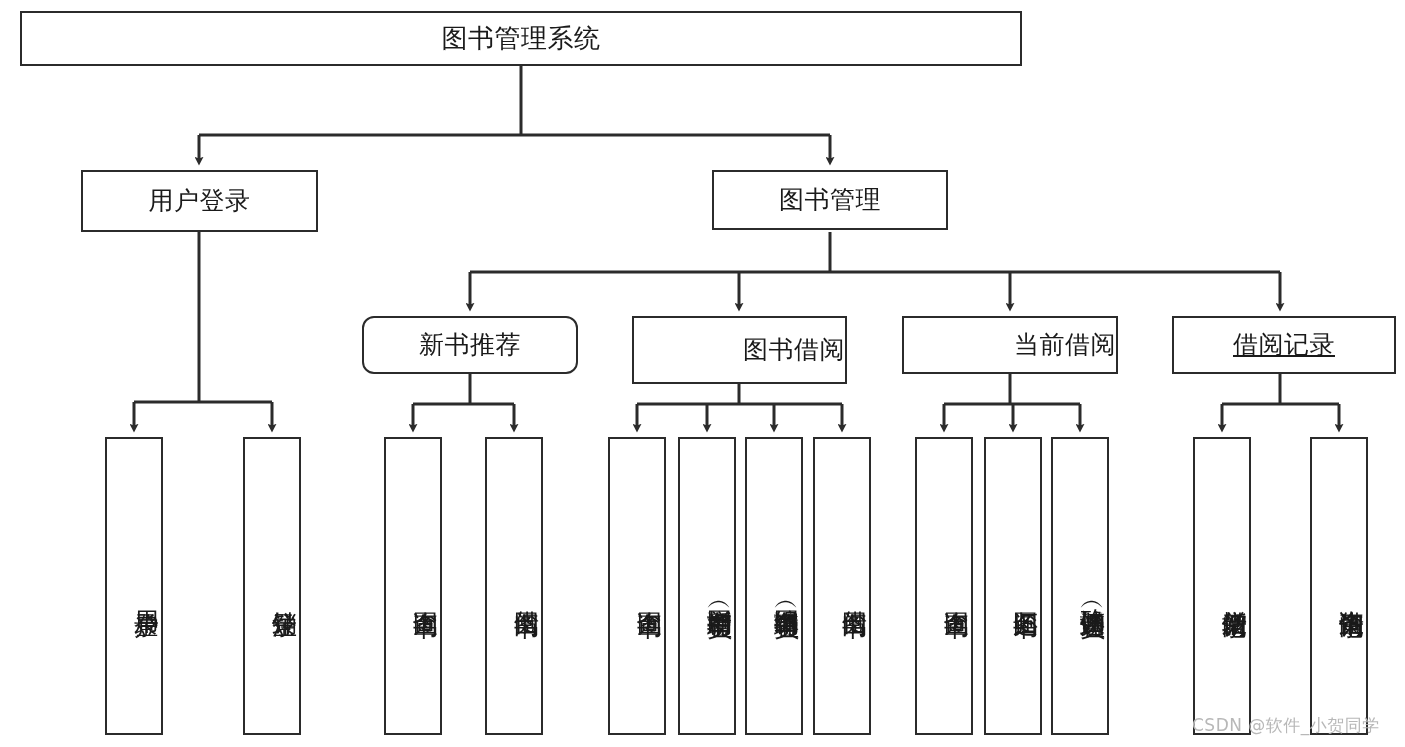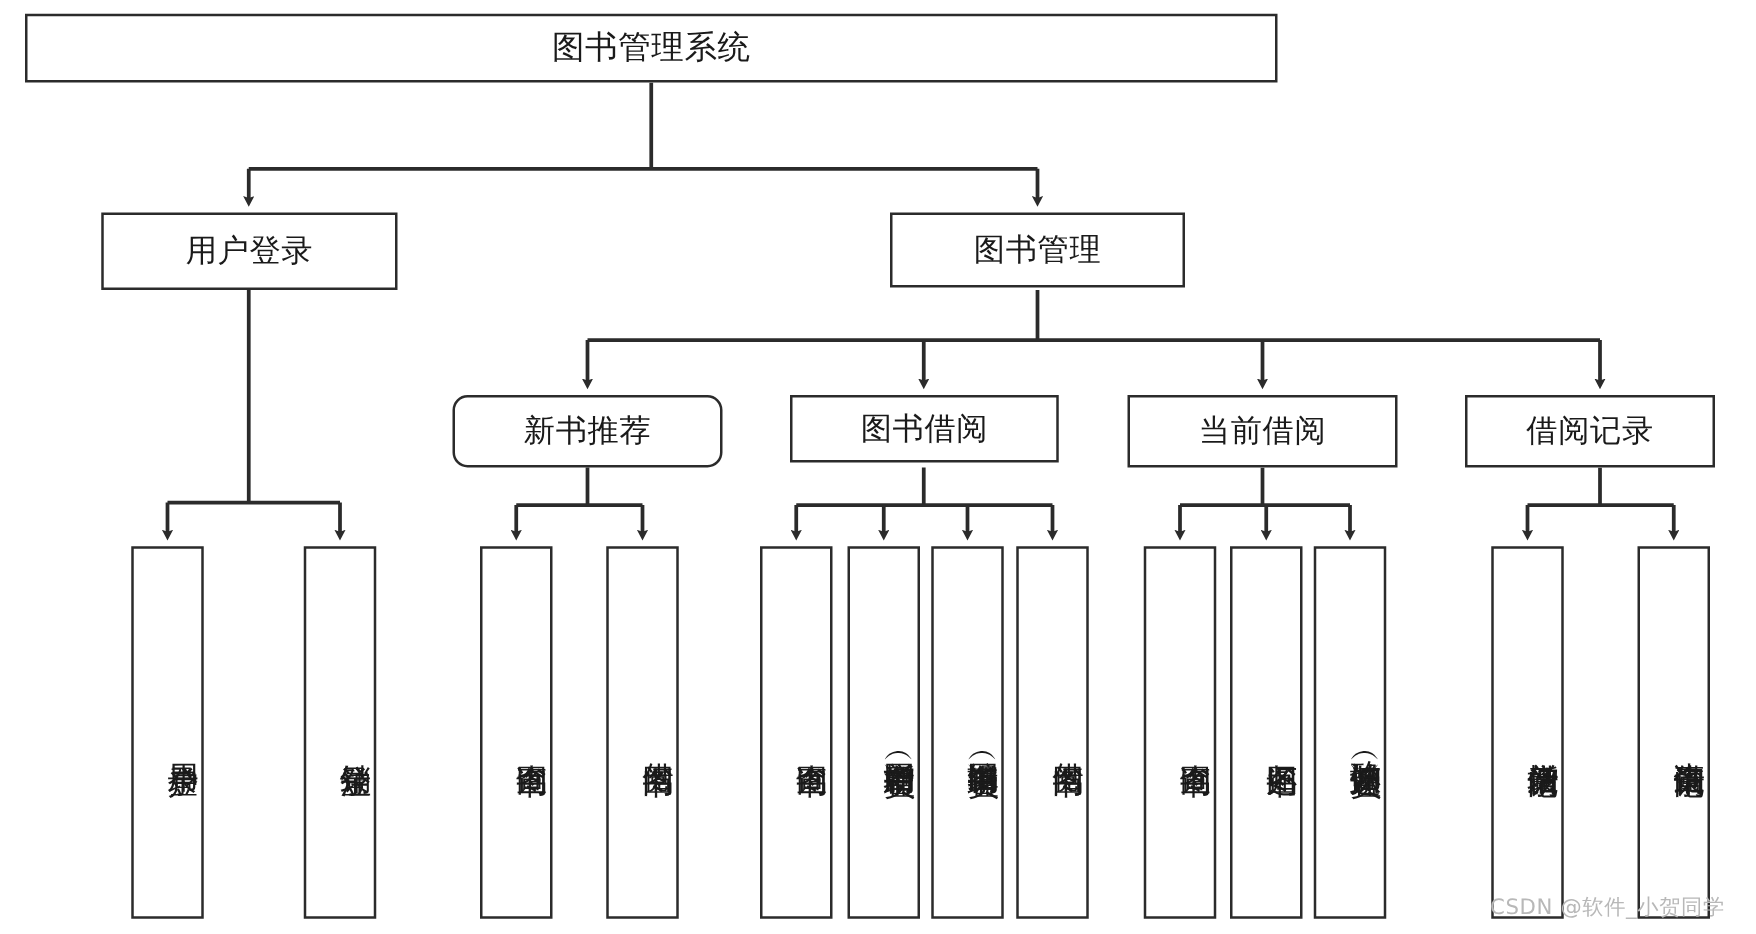--- a/index.html
+++ b/index.html
@@ -128,27 +128,27 @@
   <div class="node-box node-h" style="left:81px; top:170px; width:237px; height:62px;">
     <span>用户登录</span>
   </div>
   <div class="node-box node-h" style="left:712px; top:170px; width:236px; height:60px;">
     <span>图书管理</span>
   </div>
 
   <div class="node-box node-h" style="left:362px; top:316px; width:216px; height:58px;border-radius:12px;">
     <span>新书推荐</span>
   </div>
-  <div class="node-box node-h" style="left:632px; top:316px; width:215px; height:54px;">
+  <div class="node-box node-h" style="left:632px; top:316px; width:215px; height:68px;justify-content:flex-end;">
     <span>图书借阅</span>
   </div>
-  <div class="node-box node-h" style="left:902px; top:316px; width:216px; height:58px;">
+  <div class="node-box node-h" style="left:902px; top:316px; width:216px; height:58px;justify-content:flex-end;">
     <span>当前借阅</span>
   </div>
-  <div class="node-box node-h" style="left:1172px; top:316px; width:200px; height:58px;">
+  <div class="node-box node-h" style="left:1172px; top:316px; width:224px; height:58px;text-decoration:underline;">
     <span>借阅记录</span>
   </div>
 
   <div class="node-box node-v leaf-short" style="left:105px; top:437px; width:58px; height:298px;">
     <span>用户登录</span>
   </div>
   <div class="node-box node-v leaf-short" style="left:243px; top:437px; width:58px; height:298px;">
     <span>注销登录</span>
   </div>
 

